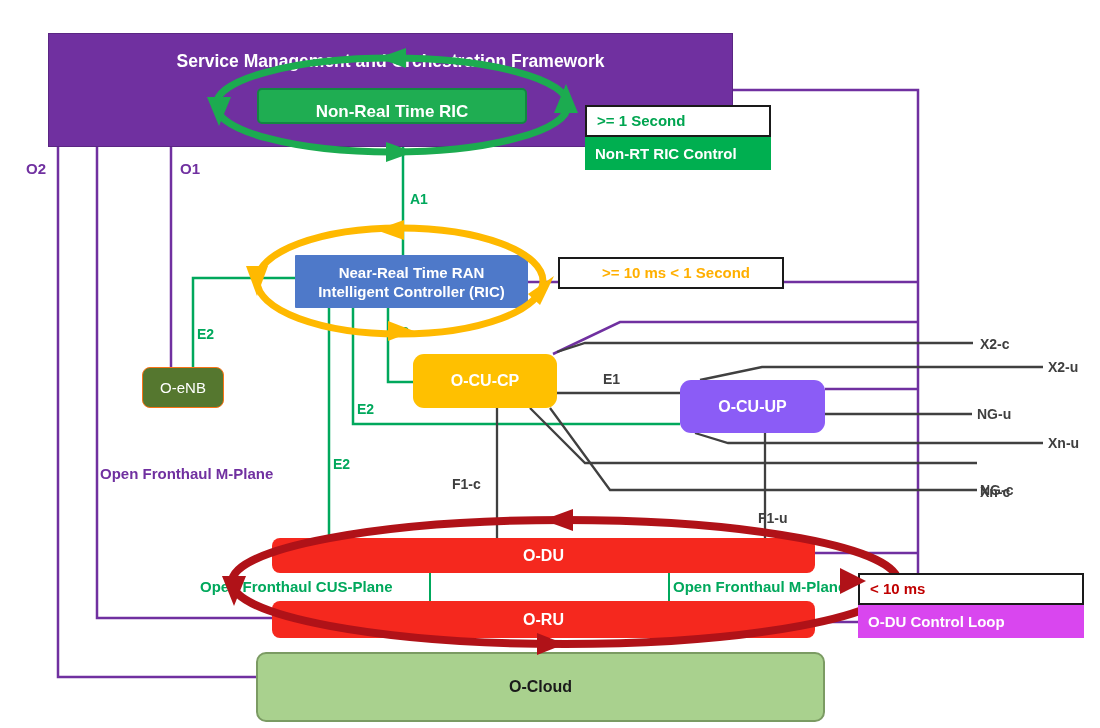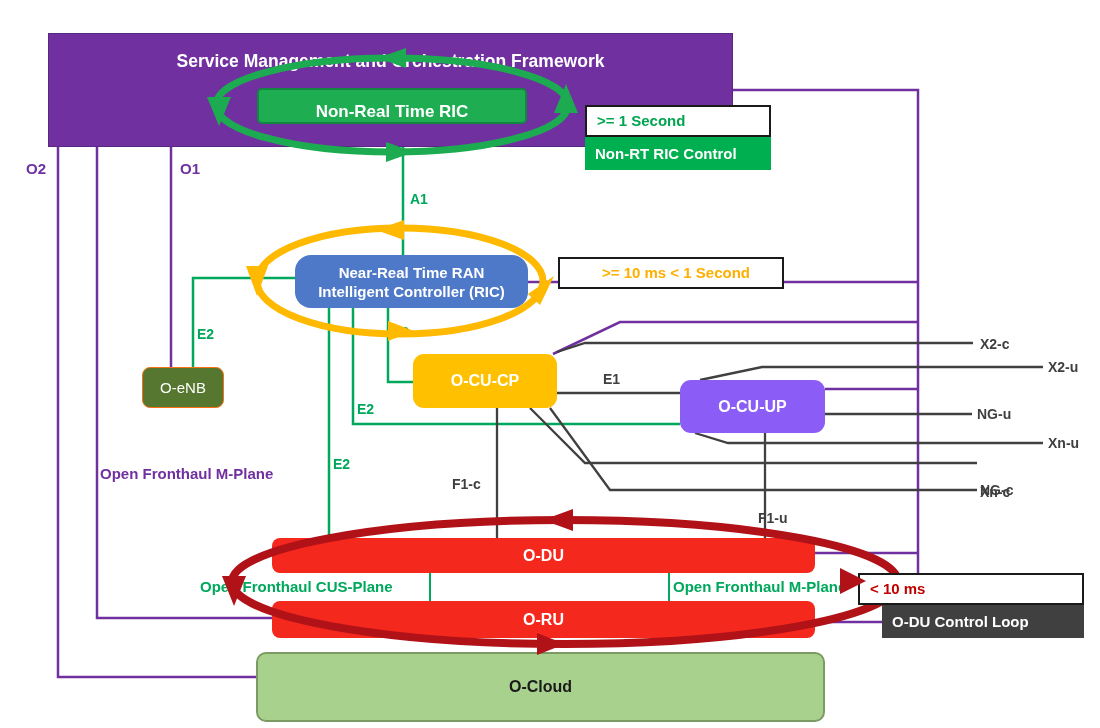--- a/index.html
+++ b/index.html
@@ -66,21 +66,21 @@
   </svg>
 
   <div class="box" style="left:48px;top:33px;width:685px;height:114px;background:#7030A0;border:1px solid #5a2683;align-items:flex-start;">
     <div class="lbl" style="position:static;margin-top:17px;font-size:17.5px;color:#ffffff;">Service Management and Orchestration Framework</div>
   </div>
 
   <div class="box" style="left:257px;top:88px;width:270px;height:36px;background:#1FAD52;border:2px solid #128742;border-radius:5px;font-size:17px;align-items:flex-end;">
     <span>Non-Real Time RIC</span>
   </div>
 
-  <div class="box" style="left:295px;top:255px;width:233px;height:53px;background:#4E79C9;border-radius:16px;font-size:15px;line-height:19px;flex-direction:column;">
+  <div class="box" style="left:295px;top:255px;width:233px;height:53px;background:#4E79C9;border-radius:1px;font-size:15px;line-height:19px;flex-direction:column;">
     <span>Near-Real Time RAN</span>
     <span>Intelligent Controller (RIC)</span>
   </div>
 
   <div class="box" style="left:142px;top:367px;width:82px;height:41px;background:#55772F;border:1px solid #f97316;border-radius:8px;font-size:15px;font-weight:normal;">
     <span>O-eNB</span>
   </div>
 
   <div class="box" style="left:413px;top:354px;width:144px;height:54px;background:#FFC000;border-radius:11px;font-size:16px;">
     <span>O-CU-CP</span>
@@ -153,20 +153,20 @@
     <div class="timing" style="color:#00A550;">&gt;= 1 Second</div>
     <div class="tag" style="background:#00AF50;">Non-RT RIC Control Loop</div>
   </div>
 
   <div class="legend" style="left:558px;top:257px;width:226px;text-align:center;">
     <div class="timing" style="color:#FFAF00;">&gt;= 10 ms &lt; 1 Second</div>
   </div>
 
   <div class="legend" style="left:858px;top:573px;width:226px;">
     <div class="timing" style="color:#C00000;">&lt; 10 ms</div>
-    <div class="tag" style="background:#404040;margin-left:24px;">O-DU Control Loop</div>
+    <div class="tag" style="background:#d946ef;">O-DU Control Loop</div>
   </div>
 
   <svg class="layer" width="1100" height="728" style="z-index:5">
     <polygon points="866,581 840,568 840,594" fill="#B01218"></polygon>
   </svg>
 
 </div>
 
 </body></html>

